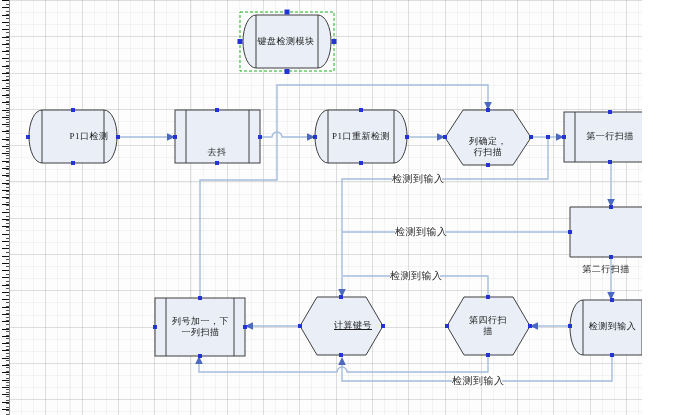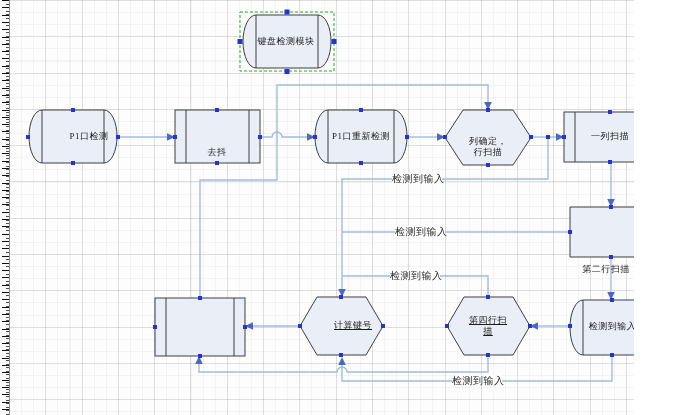--- a/index.html
+++ b/index.html
@@ -1,19 +1,20 @@
 <!DOCTYPE html>
 <html><head>
 <meta charset="utf-8">
 <style>
   html,body{margin:0;padding:0;}
   #app{
     position:relative;width:634px;height:415px;overflow:hidden;
     background:#fdfdfd;
     font-family:"Liberation Serif","DejaVu Serif",serif;
+    padding-left:8px;
   }
   
   #canvas{
     position:absolute;left:9px;top:0;right:0;bottom:0;
     background-color:#fdfdfd;
     background-image:
       repeating-linear-gradient(to right, rgba(120,120,120,0.18) 0 1px, transparent 1px 36.3px),
       repeating-linear-gradient(to bottom, rgba(120,120,120,0.18) 0 1px, transparent 1px 36.3px),
       repeating-linear-gradient(to right, rgba(120,120,120,0.07) 0 1px, transparent 1px 12.1px),
       repeating-linear-gradient(to bottom, rgba(120,120,120,0.07) 0 1px, transparent 1px 12.1px);
@@ -145,24 +146,26 @@
       M198,296h4v4h-4z M198,354h4v4h-4z M153,325h4v4h-4z M243,325h4v4h-4z
       M546,135h4v4h-4z"></path>
   </svg>
 
   <div class="lbl" style="left:246px;top:36px;width:80px;">键盘检测模块</div>
   <div class="lbl" style="left:49px;top:131px;width:80px;">P1口检测</div>
   <div class="lbl" style="left:180px;top:147px;width:74px;">去抖</div>
   <div class="lbl" style="left:317px;top:131px;width:88px;">P1口重新检测</div>
   <div class="lbl" style="left:452px;top:126px;width:72px;margin-top:10px;">列确定，
 行扫描</div>
-  <div class="lbl" style="left:570px;top:131px;width:80px;">一列扫描</div>
+  <div class="lbl" style="left:570px;top:131px;width:80px;">第一行扫描</div>
   <div class="lbl" style="left:570px;top:226px;width:72px;margin-top:38px;">第二行扫描</div>
   <div class="lbl" style="left:574px;top:321px;width:77px;">检测到输入</div>
-  <div class="lbl" style="left:452px;top:315px;width:72px;text-decoration:underline;">第四行扫
+  <div class="lbl" style="left:452px;top:315px;width:72px;">第四行扫
 描</div>
   <div class="lbl" style="left:317px;top:320px;width:72px;text-decoration:underline;">计算键号</div>
+  <div class="lbl" style="left:158px;top:316px;width:85px;">列号加一，下
+一列扫描</div>
 
   <div class="edge-lbl" style="left:392px;top:173px;width:50px;">检测到输入</div>
   <div class="edge-lbl" style="left:395px;top:226px;width:50px;">检测到输入</div>
   <div class="edge-lbl" style="left:390px;top:270px;width:50px;">检测到输入</div>
   <div class="edge-lbl" style="left:452px;top:375px;width:50px;">检测到输入</div>
 </div>
 
 </body></html>

